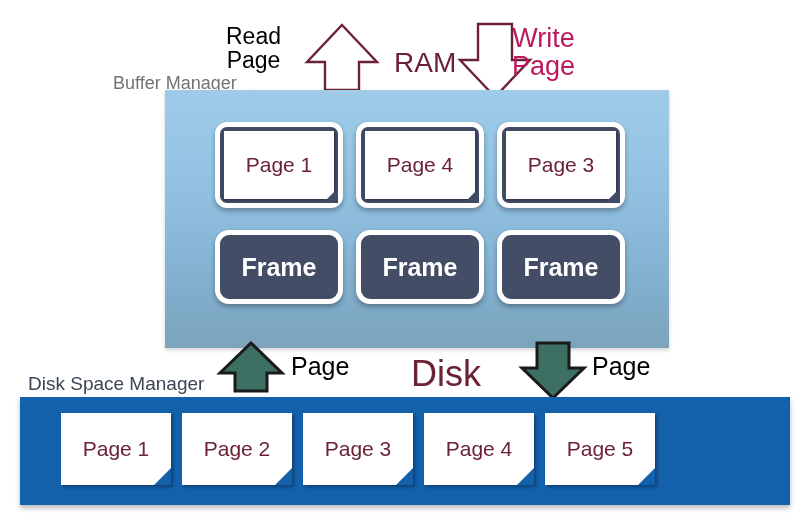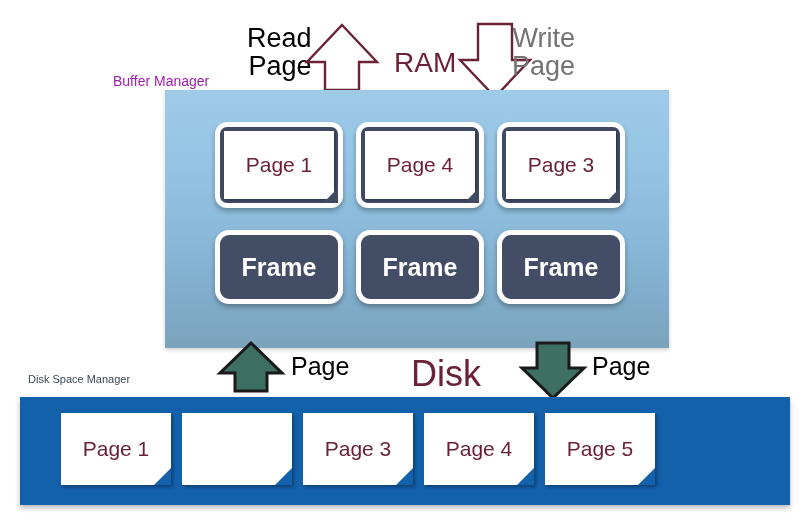--- a/index.html
+++ b/index.html
@@ -21,56 +21,56 @@
   }
 
   
   .lbl {
     position: absolute;
     white-space: nowrap;
     line-height: 1.05;
   }
 
   #read-label {
-    left: 247px; top: 24px;
-    font-size: 27px;
+    left: 226px; top: 24px;
+    font-size: 23px;
     color: #000000;
-    text-align: right;
+    text-align: center;
   }
   #read-label .l2 { display: block; }
 
   #write-label {
     left: 512px; top: 24px;
     font-size: 27px;
-    color: #737373;
-    text-align: right;
+    color: #be185d;
+    text-align: center;
   }
   #write-label .l2 { display: block; }
 
   #ram-label {
     left: 394px; top: 48px;
     font-size: 28px;
     color: #6b2235;
   }
 
   #disk-label {
     left: 411px; top: 355px;
     font-size: 36px;
     color: #6b2235;
   }
 
   #buffer-manager-label {
     left: 113px; top: 74px;
-    font-size: 14px;
-    color: #a21caf;
+    font-size: 18px;
+    color: #737373;
   }
 
   #disk-space-manager-label {
     left: 28px; top: 374px;
-    font-size: 11px;
+    font-size: 19px;
     color: #3b4754;
   }
 
   #page-up-label {
     left: 291px; top: 353px;
     font-size: 25px;
     color: #000000;
   }
   #page-down-label {
     left: 592px; top: 353px;
@@ -266,20 +266,21 @@
 
   <div class="lbl" id="disk-space-manager-label">Disk Space Manager</div>
 
   <div id="disk-bar">
     <div class="disk-page" style="left:41px;">
       <div class="fold"></div>
       <div class="dtxt">Page 1</div>
     </div>
     <div class="disk-page" style="left:162px;">
       <div class="fold"></div>
+      <div class="dtxt">Page 2</div>
     </div>
     <div class="disk-page" style="left:283px;">
       <div class="fold"></div>
       <div class="dtxt">Page 3</div>
     </div>
     <div class="disk-page" style="left:404px;">
       <div class="fold"></div>
       <div class="dtxt">Page 4</div>
     </div>
     <div class="disk-page" style="left:525px;">

